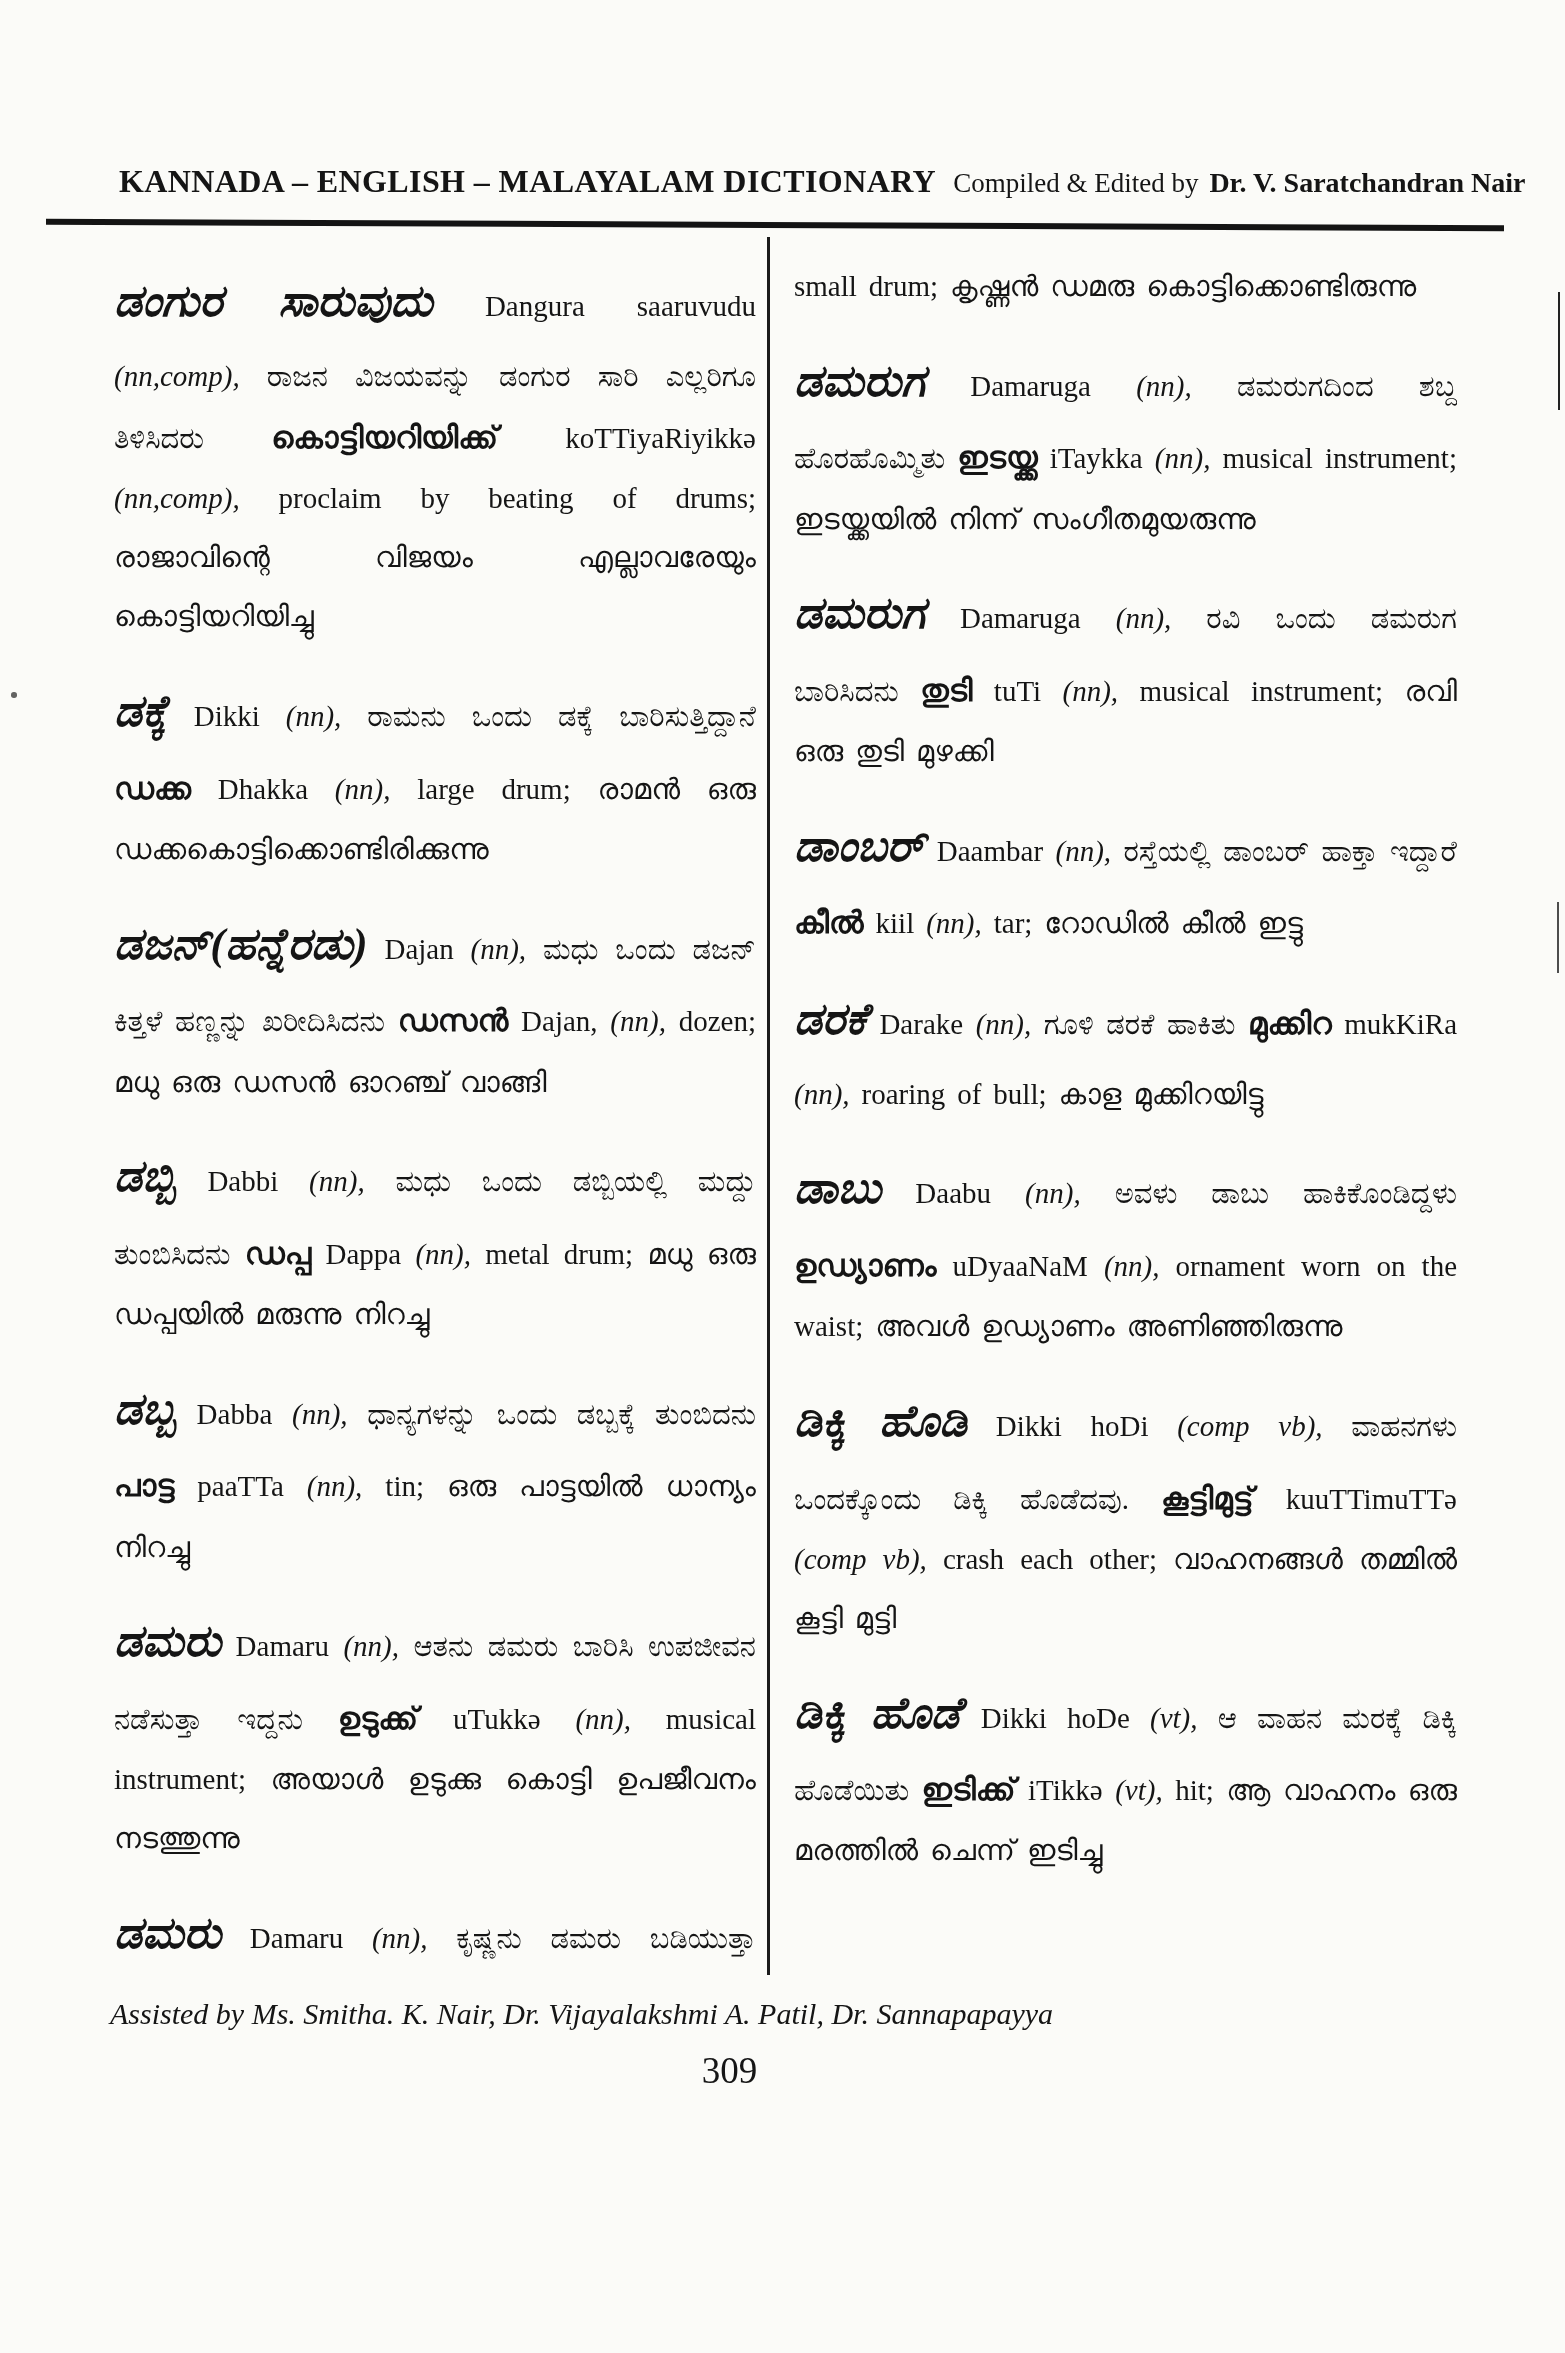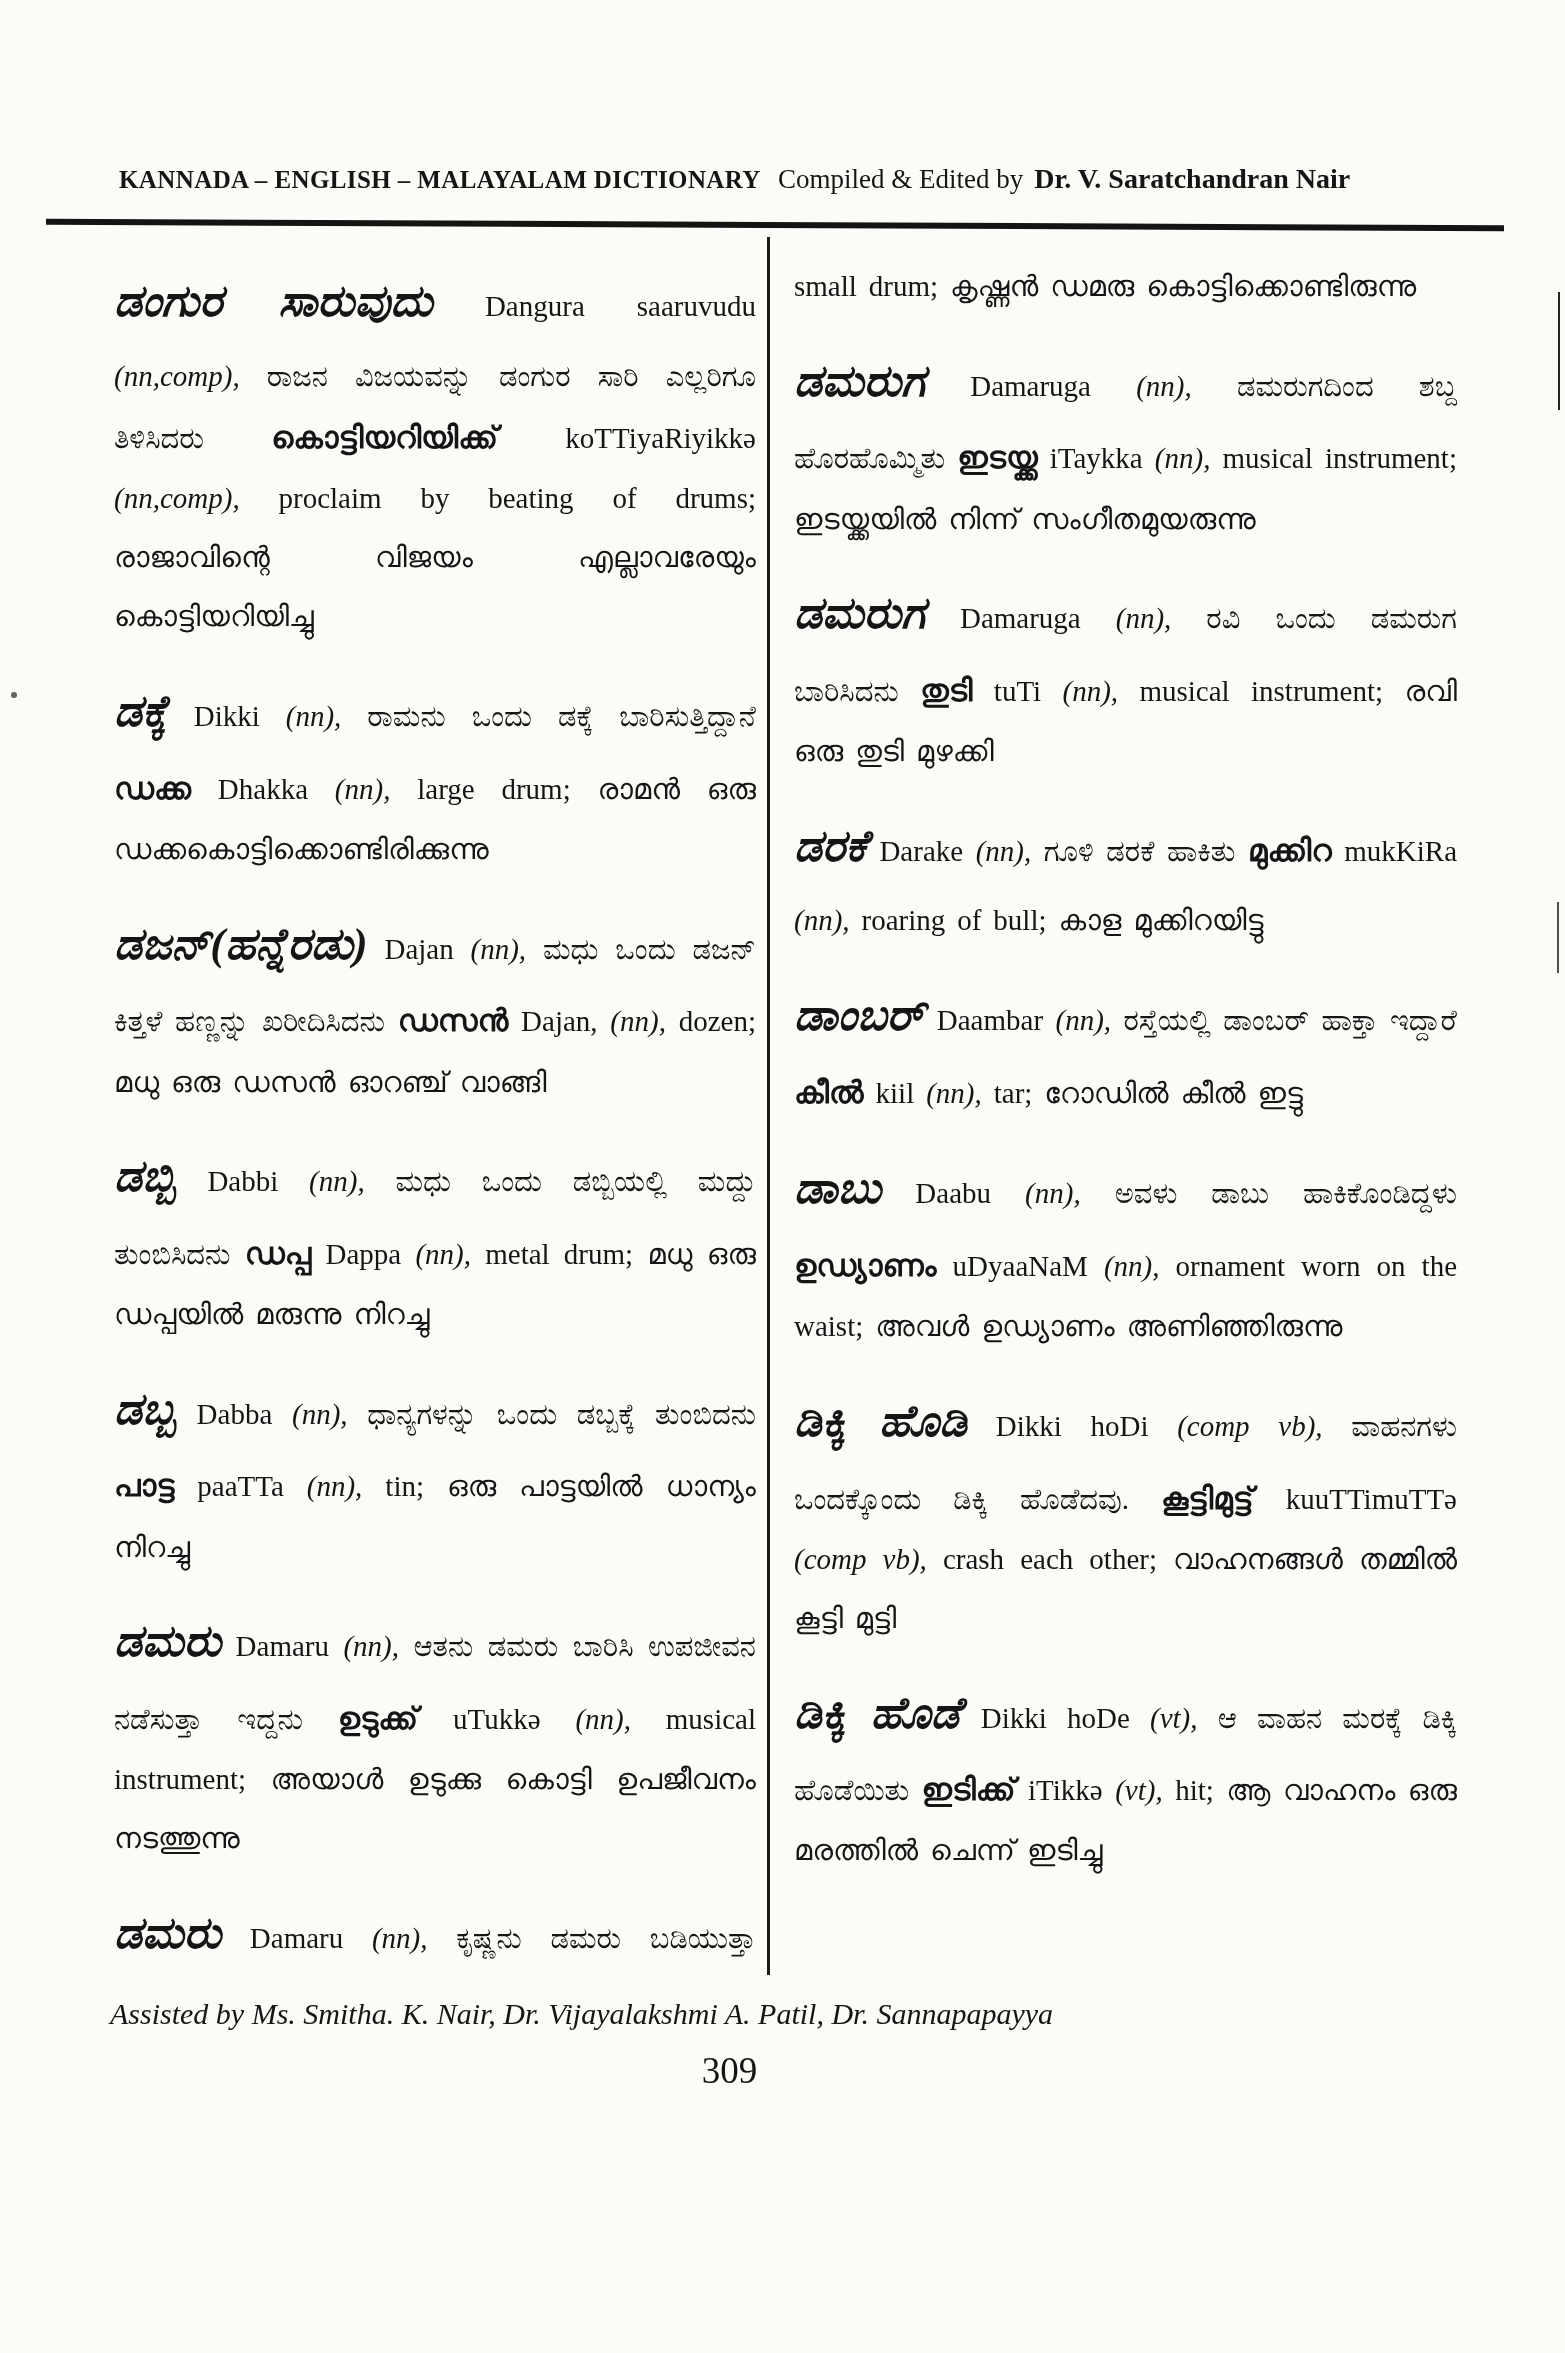--- a/index.html
+++ b/index.html
@@ -8,21 +8,21 @@
     background:#fbfbf8;
     font-family:"Liberation Serif","DejaVu Serif","DejaVu Sans",serif;
     color:#151515;
   }
   .page{position:absolute;inset:0;}
   
   .header{
     position:absolute;left:119px;top:163px;width:1349px;
     white-space:nowrap;
   }
-  .h-title{font-weight:700;font-size:25px;letter-spacing:0.4px;font-family:Liberation Serif, serif;}
+  .h-title{font-weight:700;font-size:32px;letter-spacing:0.4px;font-family:Liberation Serif, serif;}
   .h-sub-italic{font-size:27px;margin-left:14px;}
   .h-sub-bold{font-weight:700;font-size:28px;margin-left:7.8px;}
   .rule{
     position:absolute;left:46px;top:222px;width:1458px;height:6.3px;
     background:#141414;transform:rotate(.25deg);
   }
   
   .divider{
     position:absolute;left:767px;top:237px;width:3.1px;height:1738px;
     background:#1b1b1b;
@@ -75,22 +75,22 @@
       <p class="entry"><span class="s-knhw">ಡಜನ್(ಹನ್ನೆರಡು)</span> <span class="s-tr">Dajan</span> <span class="s-pos">(nn),</span> <span class="s-kn">ಮಧು ಒಂದು ಡಜನ್ ಕಿತ್ತಳೆ ಹಣ್ಣನ್ನು ಖರೀದಿಸಿದನು</span> <span class="s-mlhw">ഡസൻ</span> <span class="s-tr">Dajan,</span> <span class="s-pos">(nn),</span> <span class="s-en">dozen;</span> <span class="s-ml">മധു ഒരു ഡസൻ ഓറഞ്ച് വാങ്ങി</span> </p>
       <p class="entry"><span class="s-knhw">ಡಬ್ಬಿ</span> <span class="s-tr">Dabbi</span> <span class="s-pos">(nn),</span> <span class="s-kn">ಮಧು ಒಂದು ಡಬ್ಬಿಯಲ್ಲಿ ಮದ್ದು ತುಂಬಿಸಿದನು</span> <span class="s-mlhw">ഡപ്പ</span> <span class="s-tr">Dappa</span> <span class="s-pos">(nn),</span> <span class="s-en">metal drum;</span> <span class="s-ml">മധു ഒരു ഡപ്പയിൽ മരുന്നു നിറച്ചു</span> </p>
       <p class="entry"><span class="s-knhw">ಡಬ್ಬ</span> <span class="s-tr">Dabba</span> <span class="s-pos">(nn),</span> <span class="s-kn">ಧಾನ್ಯಗಳನ್ನು ಒಂದು ಡಬ್ಬಕ್ಕೆ ತುಂಬಿದನು</span> <span class="s-mlhw">പാട്ട</span> <span class="s-tr">paaTTa</span> <span class="s-pos">(nn),</span> <span class="s-en">tin;</span> <span class="s-ml">ഒരു പാട്ടയിൽ ധാന്യം നിറച്ചു</span> </p>
       <p class="entry"><span class="s-knhw">ಡಮರು</span> <span class="s-tr">Damaru</span> <span class="s-pos">(nn),</span> <span class="s-kn">ಆತನು ಡಮರು ಬಾರಿಸಿ ಉಪಜೀವನ ನಡೆಸುತ್ತಾ ಇದ್ದನು</span> <span class="s-mlhw">ഉടുക്ക്</span> <span class="s-tr">uTukkə</span> <span class="s-pos">(nn),</span> <span class="s-en">musical instrument;</span> <span class="s-ml">അയാൾ ഉടുക്കു കൊട്ടി ഉപജീവനം നടത്തുന്നു</span> </p>
       <p class="entry"><span class="s-knhw">ಡಮರು</span> <span class="s-tr">Damaru</span> <span class="s-pos">(nn),</span> <span class="s-kn">ಕೃಷ್ಣನು ಡಮರು ಬಡಿಯುತ್ತಾ ಇದ್ದನು.</span> <span class="s-mlhw">ഡമരു</span> <span class="s-tr">Damaru</span> <span class="s-pos">(nn),</span> </p>
     </div>
   <div class="col col-right">
       <p class="entry"><span class="s-en">small drum;</span> <span class="s-ml">കൃഷ്ണൻ ഡമരു കൊട്ടിക്കൊണ്ടിരുന്നു</span> </p>
       <p class="entry"><span class="s-knhw">ಡಮರುಗ</span> <span class="s-tr">Damaruga</span> <span class="s-pos">(nn),</span> <span class="s-kn">ಡಮರುಗದಿಂದ ಶಬ್ದ ಹೊರಹೊಮ್ಮಿತು</span> <span class="s-mlhw">ഇടയ്ക്ക</span> <span class="s-tr">iTaykka</span> <span class="s-pos">(nn),</span> <span class="s-en">musical instrument;</span> <span class="s-ml">ഇടയ്ക്കയിൽ നിന്ന് സംഗീതമുയരുന്നു</span> </p>
       <p class="entry"><span class="s-knhw">ಡಮರುಗ</span> <span class="s-tr">Damaruga</span> <span class="s-pos">(nn),</span> <span class="s-kn">ರವಿ ಒಂದು ಡಮರುಗ ಬಾರಿಸಿದನು</span> <span class="s-mlhw">തുടി</span> <span class="s-tr">tuTi</span> <span class="s-pos">(nn),</span> <span class="s-en">musical instrument;</span> <span class="s-ml">രവി ഒരു തുടി മുഴക്കി</span> </p>
+      <p class="entry"><span class="s-knhw">ಡಾಂಬರ್</span> <span class="s-tr">Daambar</span> <span class="s-pos">(nn),</span> <span class="s-kn">ರಸ್ತೆಯಲ್ಲಿ ಡಾಂಬರ್ ಹಾಕ್ತಾ ಇದ್ದಾರೆ</span> <span class="s-mlhw">കീൽ</span> <span class="s-tr">kiil</span> <span class="s-pos">(nn),</span> <span class="s-en">tar;</span> <span class="s-ml">റോഡിൽ കീൽ ഇട്ടു</span> </p>
       <p class="entry"><span class="s-knhw">ಡರಕೆ</span> <span class="s-tr">Darake</span> <span class="s-pos">(nn),</span> <span class="s-kn">ಗೂಳಿ ಡರಕೆ ಹಾಕಿತು</span> <span class="s-mlhw">മുക്കിറ</span> <span class="s-tr">mukKiRa</span> <span class="s-pos">(nn),</span> <span class="s-en">roaring of bull;</span> <span class="s-ml">കാള മുക്കിറയിട്ടു</span> </p>
-      <p class="entry"><span class="s-knhw">ಡಾಂಬರ್</span> <span class="s-tr">Daambar</span> <span class="s-pos">(nn),</span> <span class="s-kn">ರಸ್ತೆಯಲ್ಲಿ ಡಾಂಬರ್ ಹಾಕ್ತಾ ಇದ್ದಾರೆ</span> <span class="s-mlhw">കീൽ</span> <span class="s-tr">kiil</span> <span class="s-pos">(nn),</span> <span class="s-en">tar;</span> <span class="s-ml">റോഡിൽ കീൽ ഇട്ടു</span> </p>
       <p class="entry"><span class="s-knhw">ಡಾಬು</span> <span class="s-tr">Daabu</span> <span class="s-pos">(nn),</span> <span class="s-kn">ಅವಳು ಡಾಬು ಹಾಕಿಕೊಂಡಿದ್ದಳು</span> <span class="s-mlhw">ഉഡ്യാണം</span> <span class="s-tr">uDyaaNaM</span> <span class="s-pos">(nn),</span> <span class="s-en">ornament worn on the waist;</span> <span class="s-ml">അവൾ ഉഡ്യാണം അണിഞ്ഞിരുന്നു</span> </p>
       <p class="entry"><span class="s-knhw">ಡಿಕ್ಕಿ ಹೊಡಿ</span> <span class="s-tr">Dikki hoDi</span> <span class="s-pos">(comp vb),</span> <span class="s-kn">ವಾಹನಗಳು ಒಂದಕ್ಕೊಂದು ಡಿಕ್ಕಿ ಹೊಡೆದವು.</span> <span class="s-mlhw">കൂട്ടിമുട്ട്</span> <span class="s-tr">kuuTTimuTTə</span> <span class="s-pos">(comp vb),</span> <span class="s-en">crash each other;</span> <span class="s-ml">വാഹനങ്ങൾ തമ്മിൽ കൂട്ടി മുട്ടി</span> </p>
       <p class="entry"><span class="s-knhw">ಡಿಕ್ಕಿ ಹೊಡೆ</span> <span class="s-tr">Dikki hoDe</span> <span class="s-pos">(vt),</span> <span class="s-kn">ಆ ವಾಹನ ಮರಕ್ಕೆ ಡಿಕ್ಕಿ ಹೊಡೆಯಿತು</span> <span class="s-mlhw">ഇടിക്ക്</span> <span class="s-tr">iTikkə</span> <span class="s-pos">(vt),</span> <span class="s-en">hit;</span> <span class="s-ml">ആ വാഹനം ഒരു മരത്തിൽ ചെന്ന് ഇടിച്ചു</span> </p>
     </div>
 
   <div class="footer">Assisted by Ms. Smitha. K. Nair, Dr. Vijayalakshmi A. Patil, Dr. Sannapapayya</div>
   <div class="pageno">309</div>
 
   <div class="artifact a1"></div>
   <div class="artifact a2"></div>

